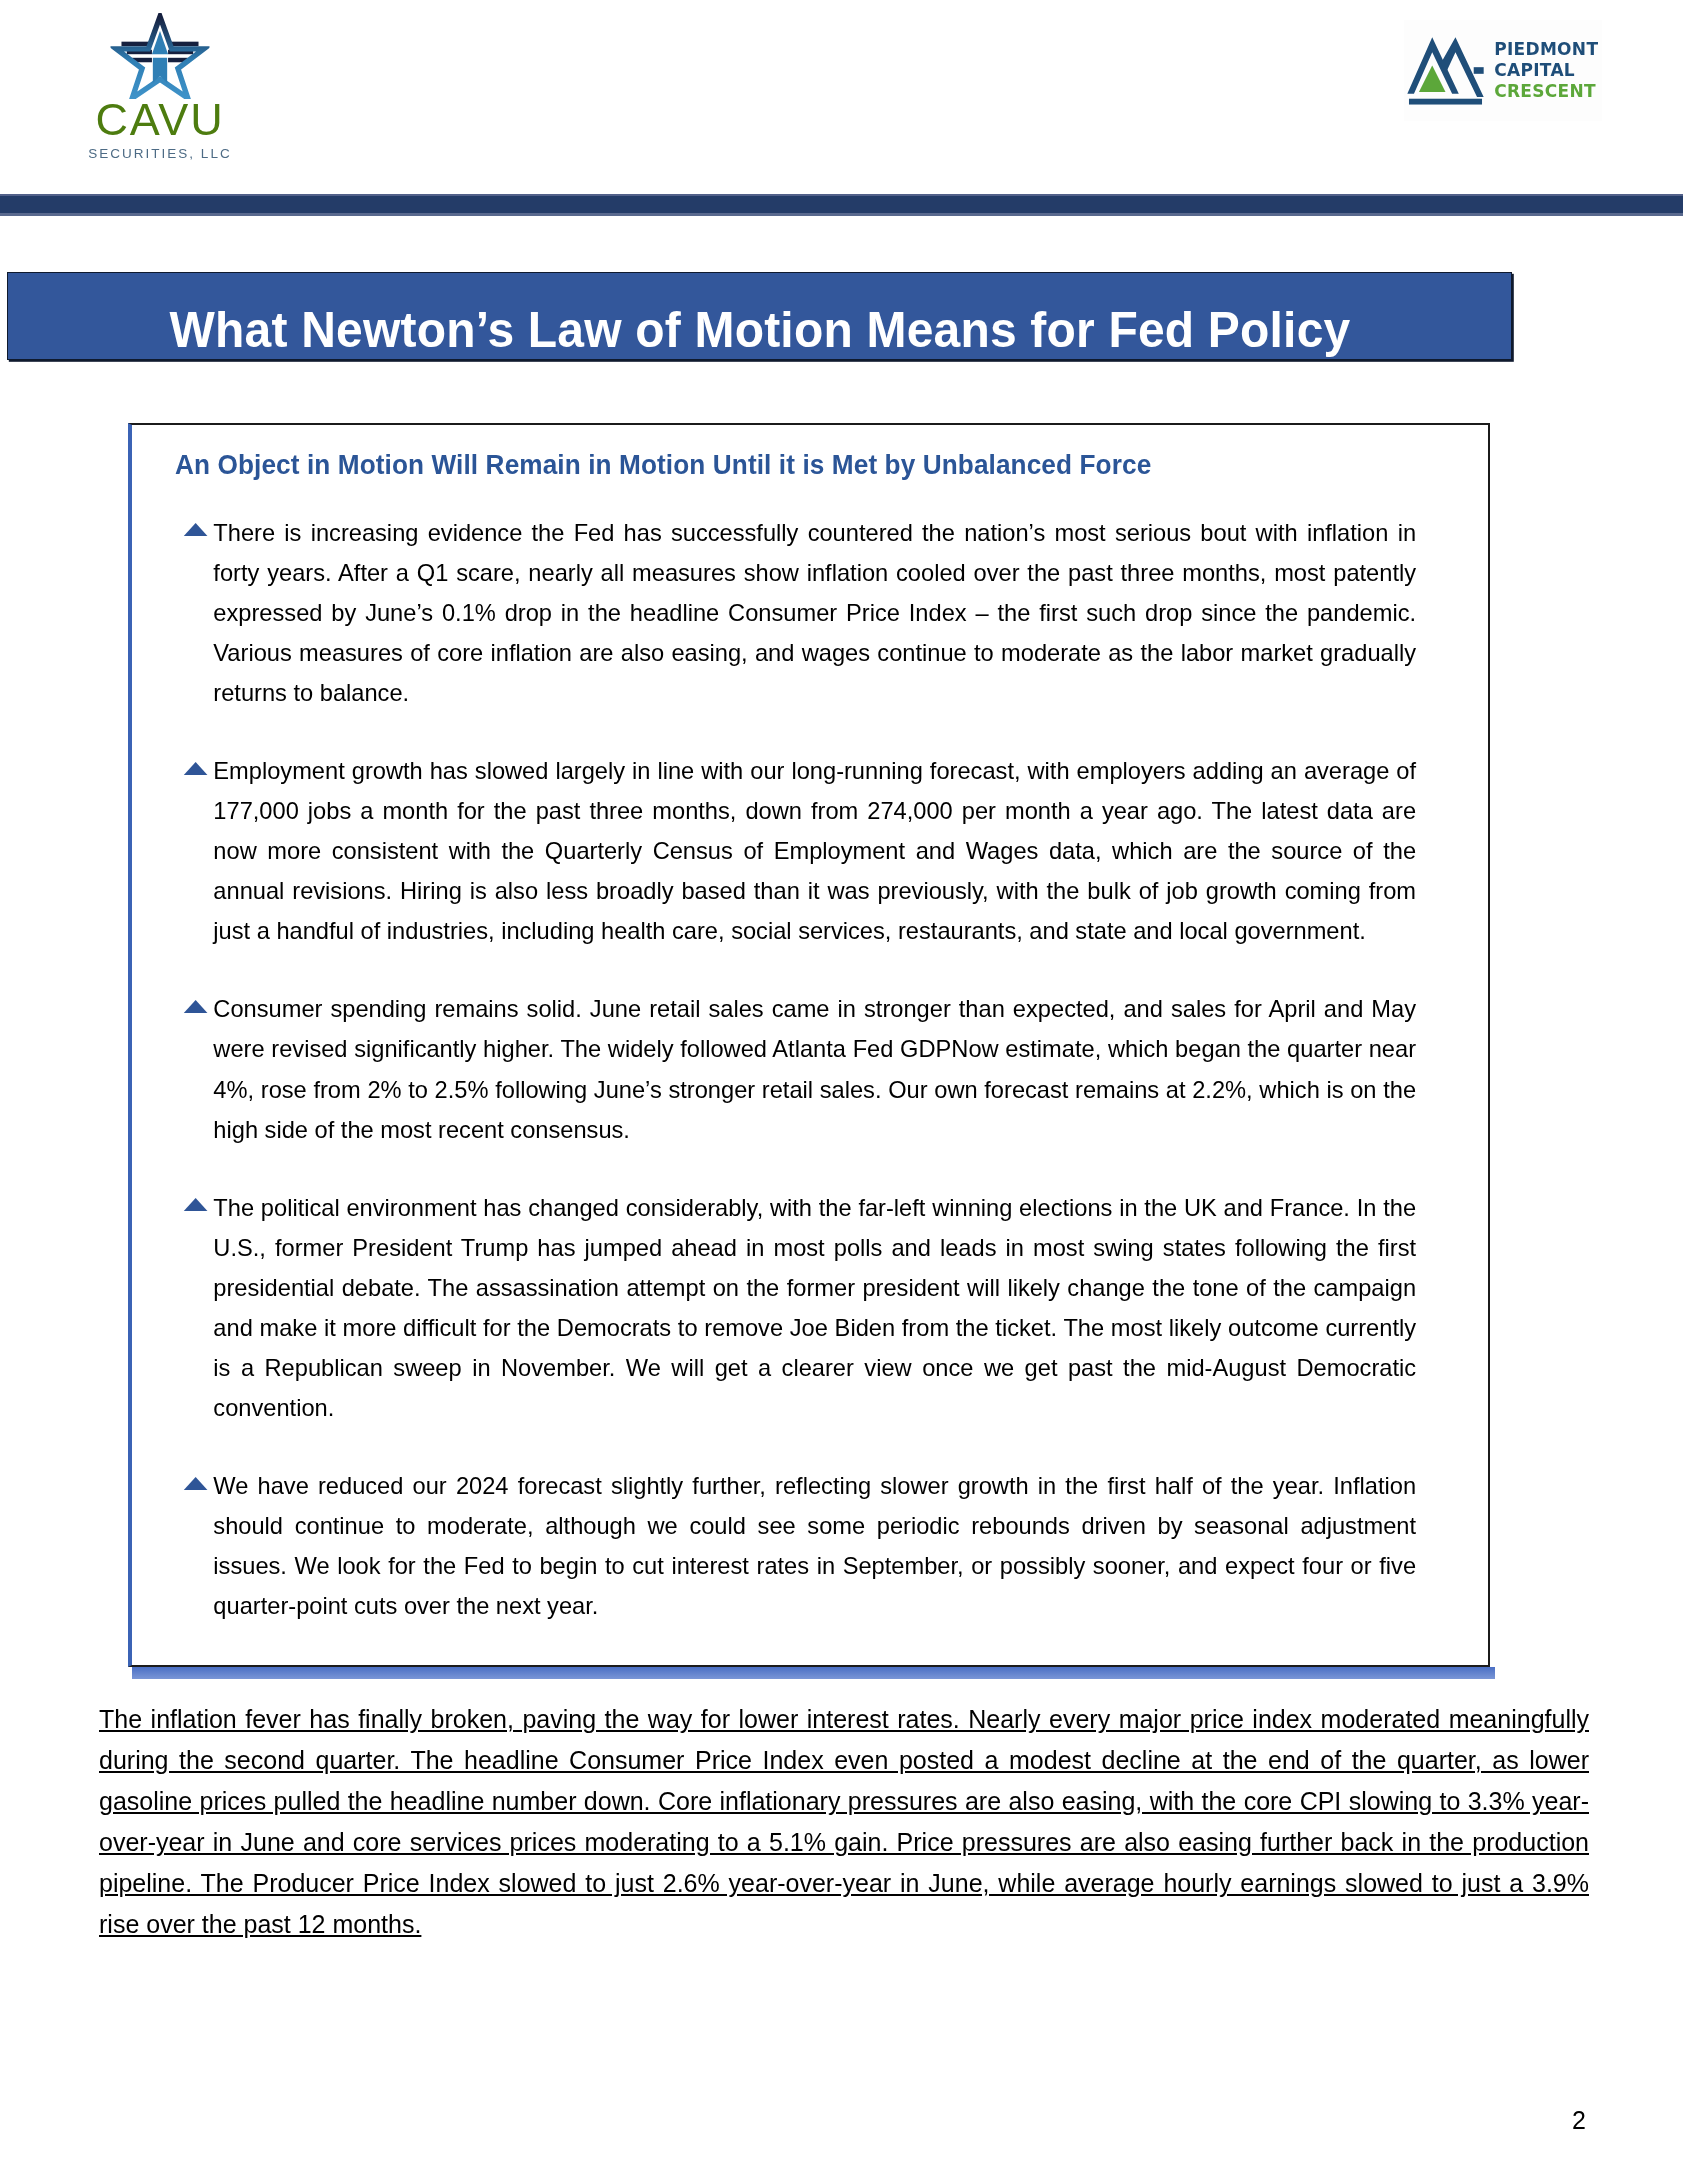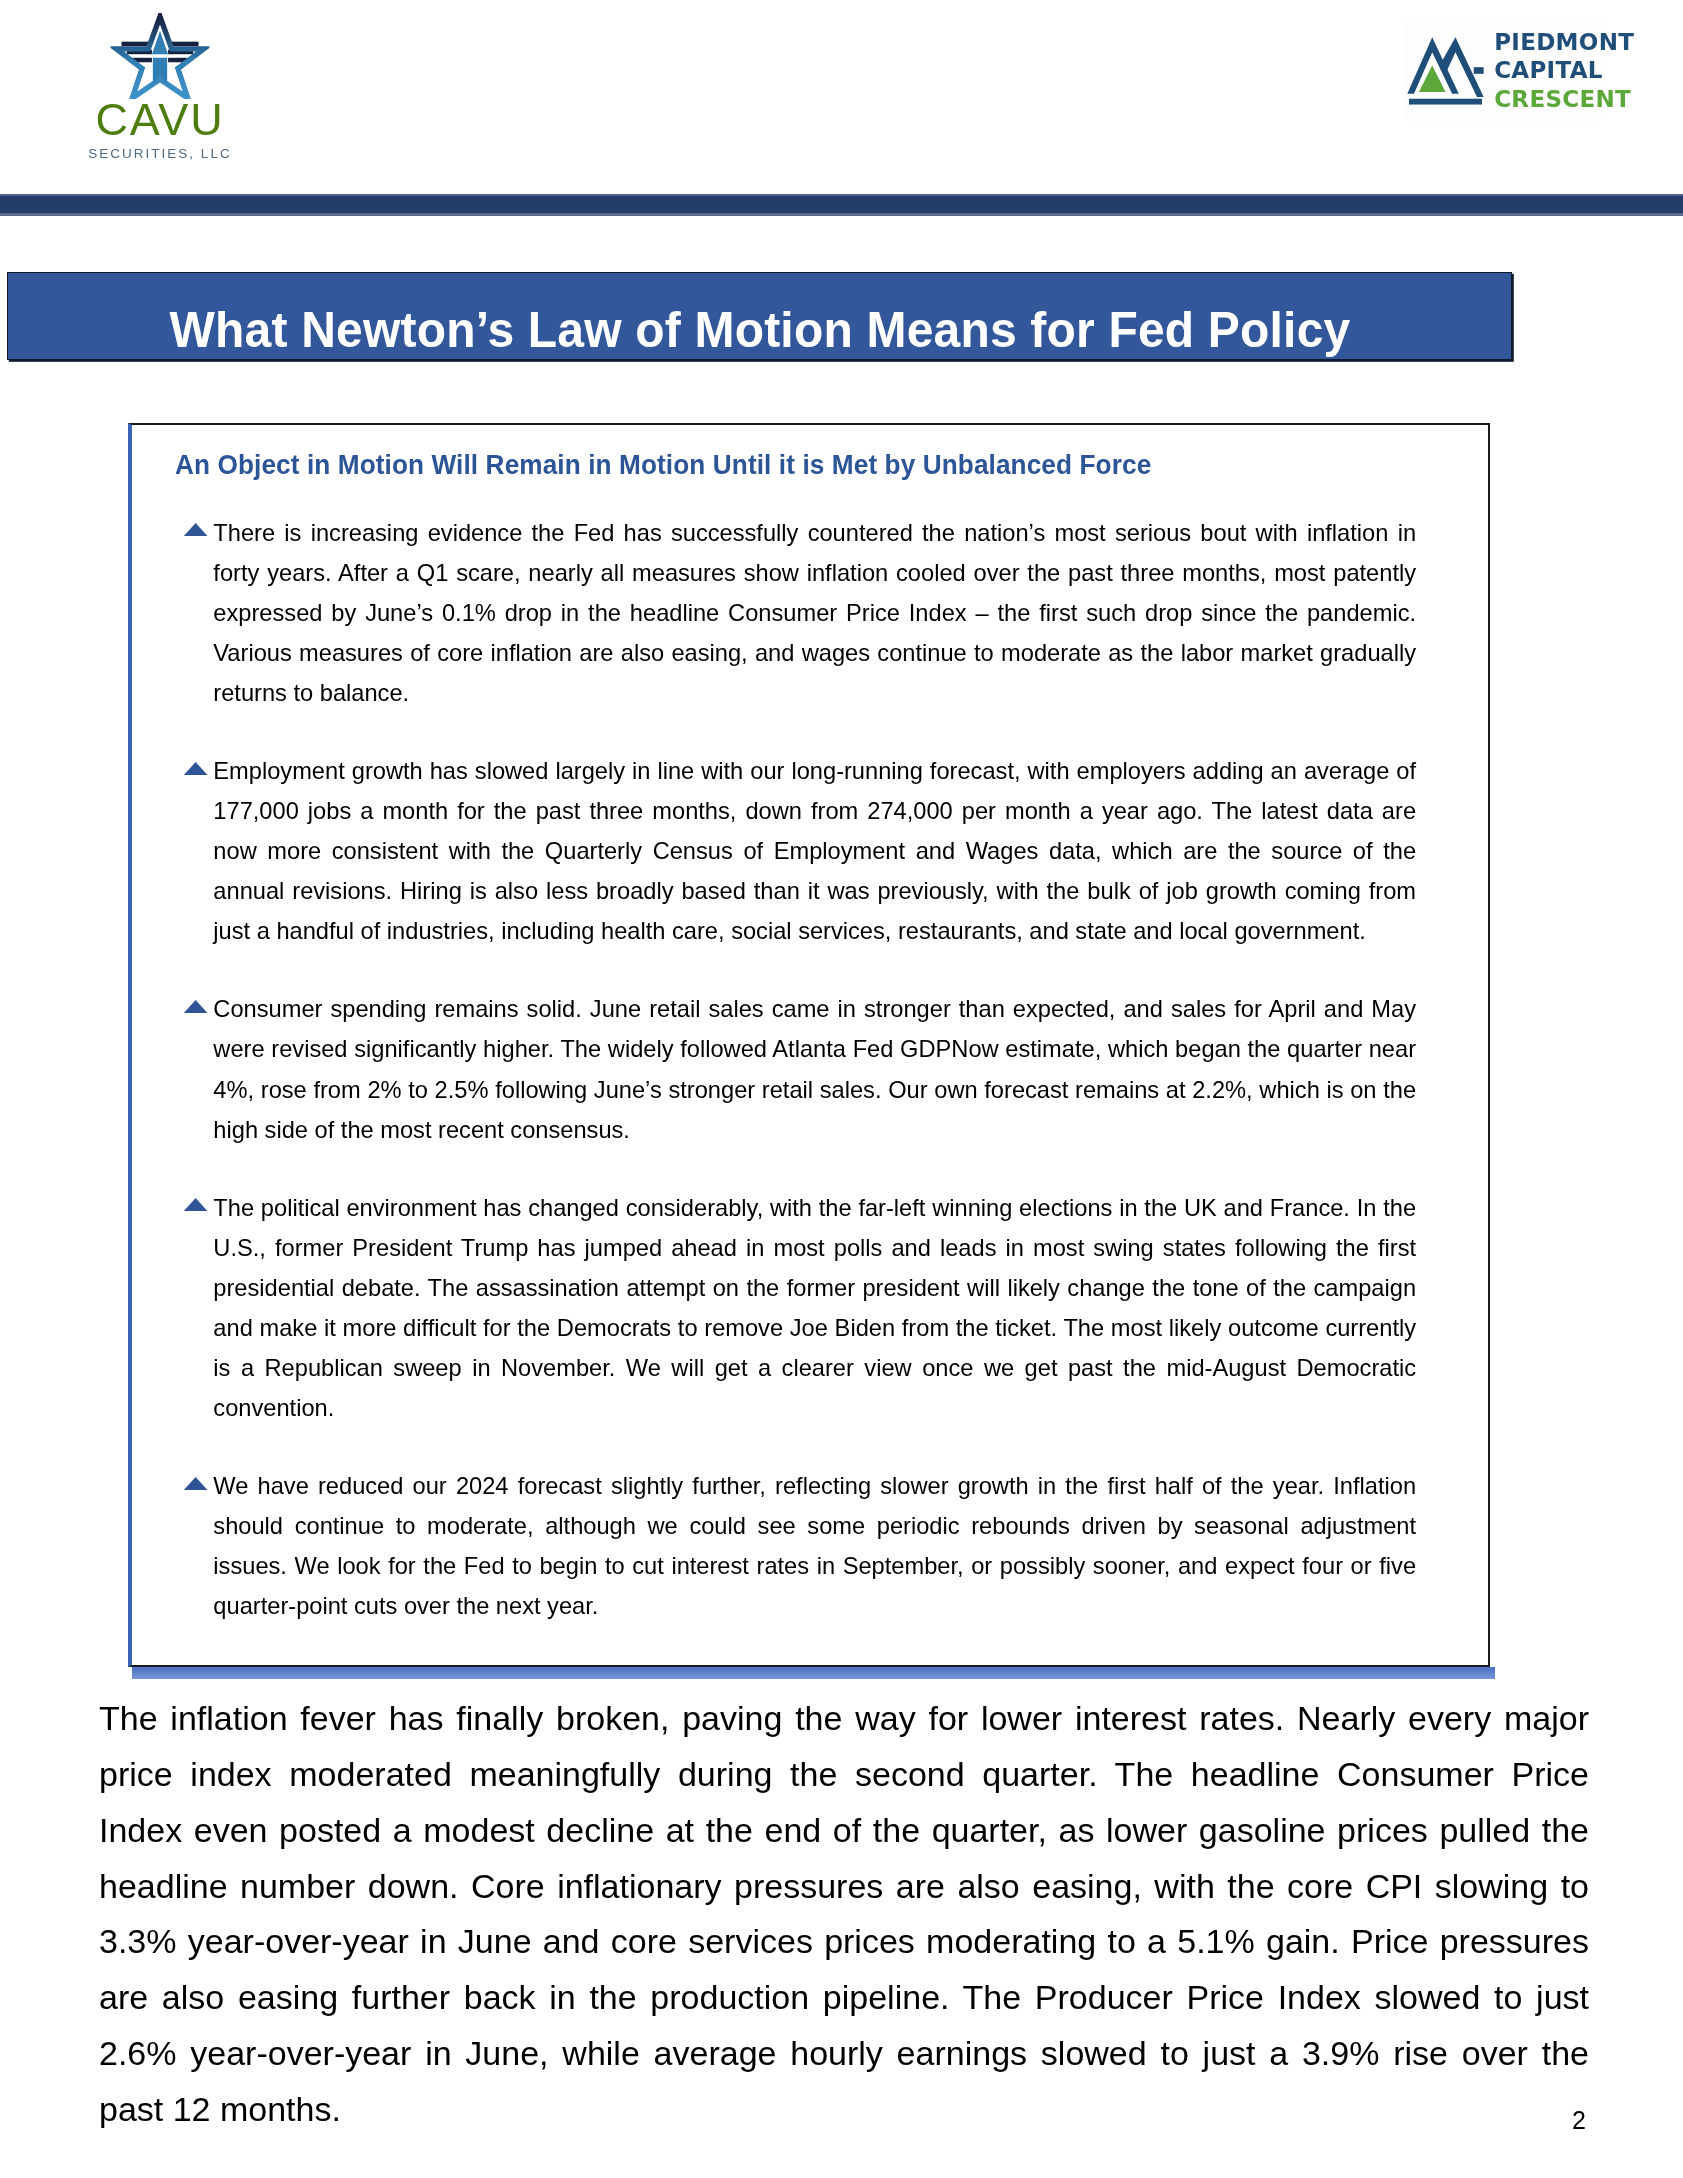--- a/index.html
+++ b/index.html
@@ -71,21 +71,21 @@
     width: 198px;
     height: 101px;
     background: #fdfdfd;
     display: flex;
     align-items: center;
     gap: 7.2px;
   }
   .pcc-mark { width: 83px; height: 77px; flex: 0 0 auto; }
   .pcc-words {
     font-family: "DejaVu Sans", sans-serif;
-    font-size: 23px;
+    font-size: 17px;
     font-weight: 700;
     line-height: 1.22;
     letter-spacing: 0.3px;
   }
   .pcc-words .navy { color: #1f4e79; display: block; }
   .pcc-words .green { color: #5ca73a; display: block; }
 
   
   .divider-rule {
     width: 100%;
@@ -183,27 +183,28 @@
     top: 10.8px;
     width: 0;
     height: 0;
     border-left: 12.6px solid transparent;
     border-right: 12.6px solid transparent;
     border-bottom: 13.5px solid #2f5597;
   }
 
   
   .closing {
-    margin: 24px 94px 0 99px;
-    font-family: "Liberation Sans Narrow", "Liberation Sans", sans-serif;
-    font-size: 34px;
+    margin: 32px 94px 0 99px;
+    font-family: "Liberation Sans Narrow", "Liberation Sans", sans-serif;
+    font-size: 25px;
     line-height: 1.64;
     text-align: justify;
     text-justify: inter-word;
     color: #000000;
+    text-decoration: underline;
   }
 
   .page-number {
     position: absolute;
     right: 97px;
     bottom: 43px;
     font-family: "Liberation Sans Narrow", "Liberation Sans", sans-serif;
     font-size: 25px;
     color: #000000;
   }

